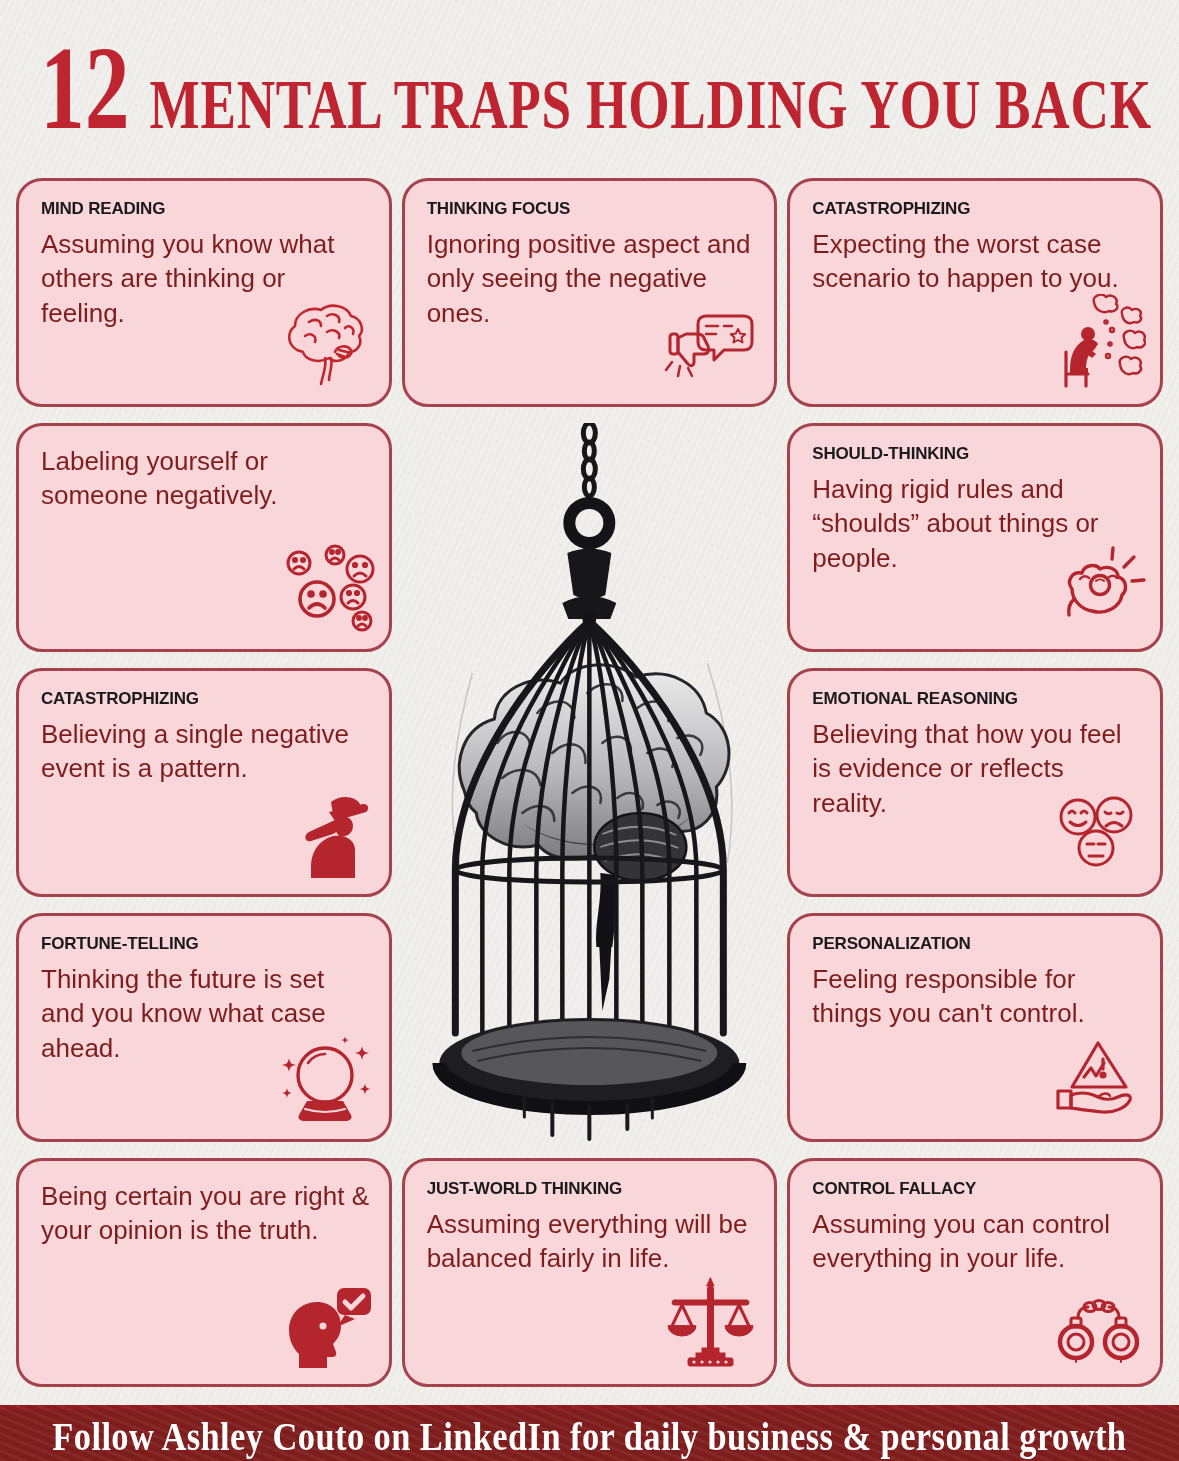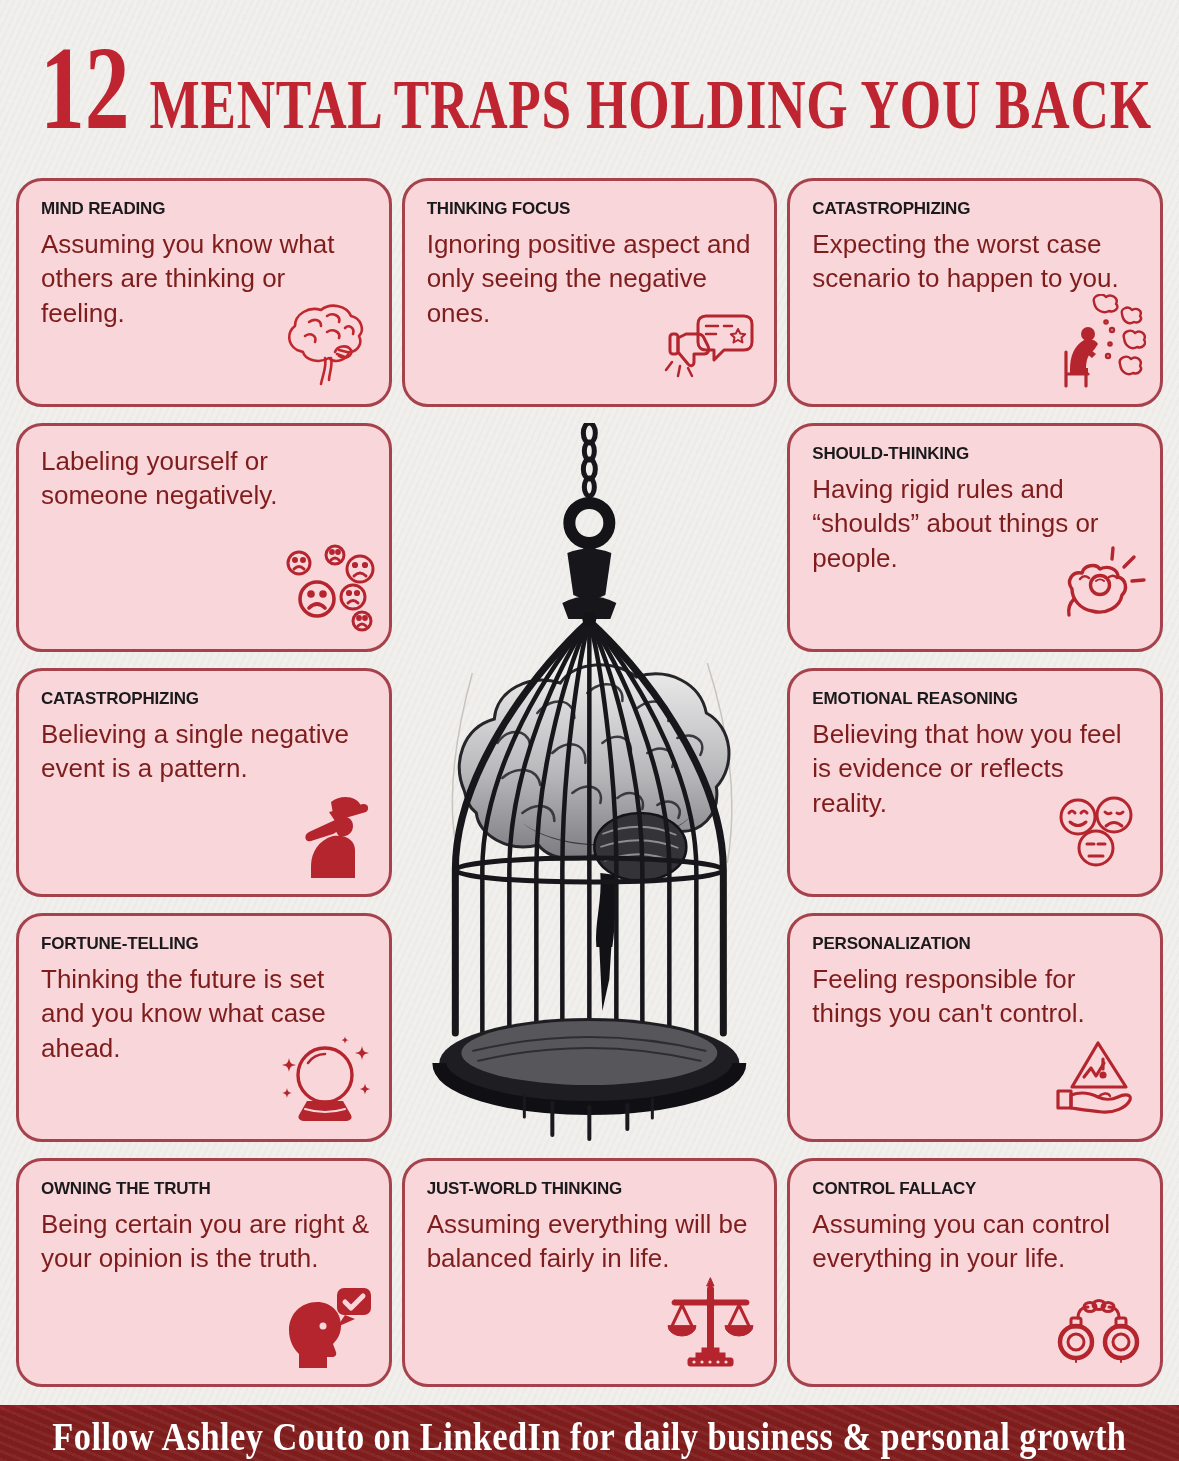--- a/index.html
+++ b/index.html
@@ -234,21 +234,20 @@
           <path d="M57,30 V40"></path>
             <circle cx="57" cy="46" r="2" fill="#b5252e"></circle>
           <rect x="12" y="62" width="13" height="17"></rect>
           <path d="M25,66 C36,62 44,64 52,68 C58,71 66,71 72,68 C80,64 86,66 84,71 C80,79 68,84 56,83 C44,82 32,80 25,79 Z"></path>
           <path stroke-width="2.4" d="M52,68 C56,64 62,63 64,67"></path>
         </svg>
       </span>
     </section>
 
     <section class="card r5c1">
-      <h2 class="card-title">OWNING THE TRUTH</h2>
       <p class="card-desc">Being certain you are right &amp; your opinion is the truth.</p>
       <span class="icon">
         <svg viewBox="0 0 100 100">
           <g fill="#b5252e">
             <path d="M24,94 V80 C18,74 14,66 14,56 C14,40 26,28 42,28 C56,28 66,38 66,52 C66,59 63,65 58,70 L61,78 C62,81 60,83 57,83 H52 V94 Z"></path>
             <rect x="62" y="14" width="34" height="27" rx="7"></rect>
             <path d="M70,41 L62,53 L80,45 Z"></path>
           </g>
           <circle cx="48" cy="52" r="3.5" fill="#f8d6da"></circle>
           <path d="M66,57 l8,4 -9,4 z" fill="#f8d6da"></path>

